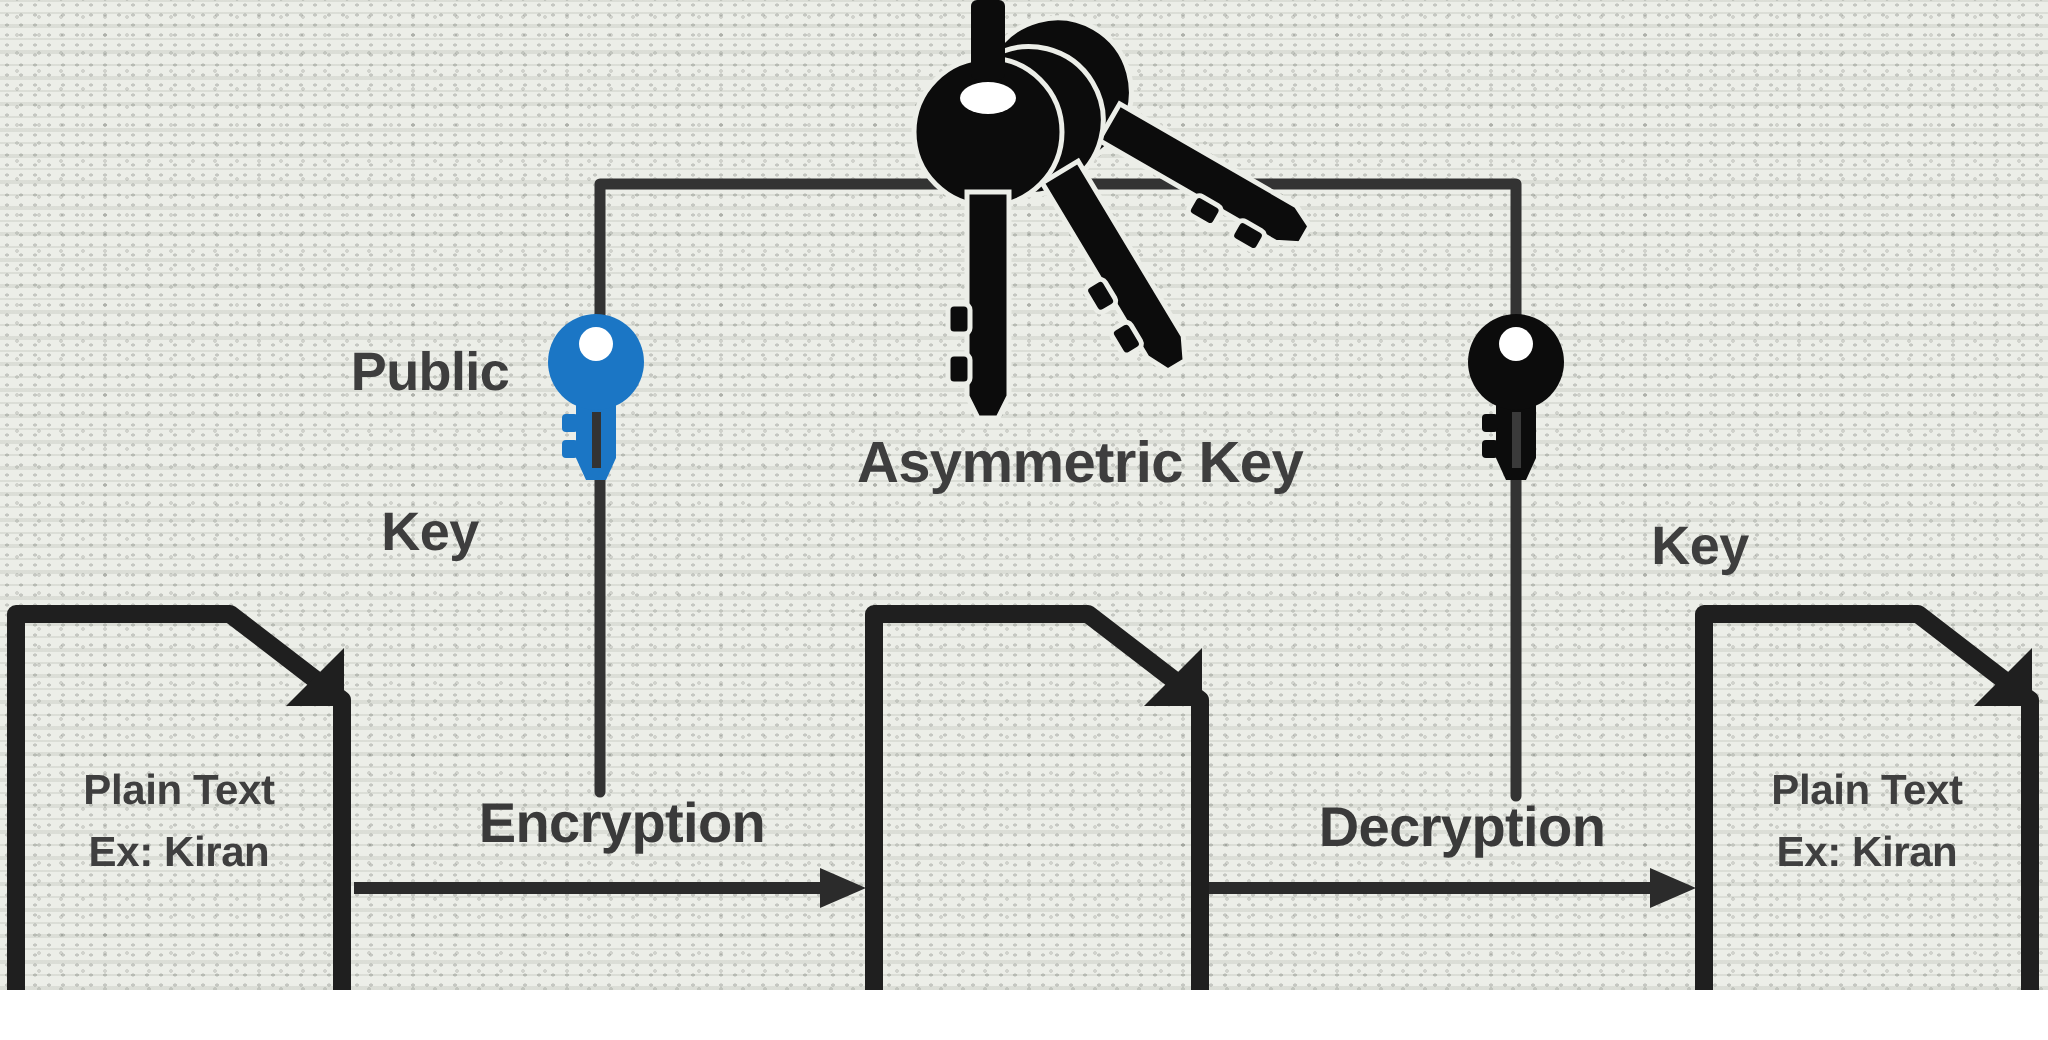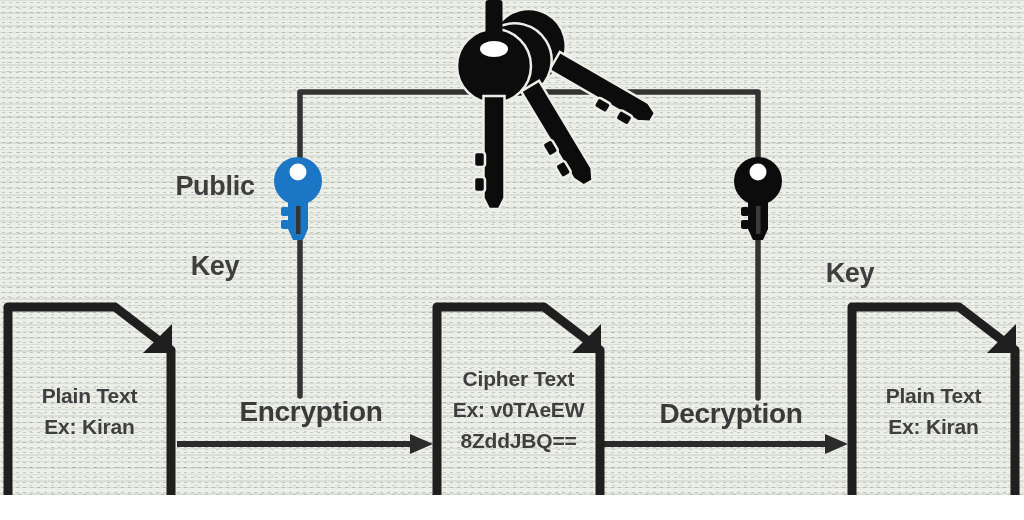--- a/index.html
+++ b/index.html
@@ -104,35 +104,32 @@
       <circle cx="758" cy="181" r="24" fill="#0c0c0c"></circle>
       <circle cx="758" cy="172" r="8.5" fill="#ffffff"></circle>
       <rect x="756" y="206" width="4.5" height="28" fill="#3a3a3a"></rect>
     </g>
   </svg>
 
   <div class="lbl" style="left:130px;top:166px;width:170px;"><span>Public</span><br>
     <span>Key</span>
   </div>
 
+  <div class="lbl lbl-big" style="left:390px;top:212px;width:300px;">Asymmetric Key</div>
 
   <div class="lbl" style="left:765px;top:173px;width:170px;"><br>
     <span>Key</span>
   </div>
 
   <div class="proc" style="left:191px;top:396px;width:240px;">Encryption</div>
 
   <div class="proc" style="left:611px;top:398px;width:240px;">Decryption</div>
 
   <div class="doc-text" style="left:8px;top:380px;width:163px;"><span>Plain Text</span><br>
     <span>Ex: Kiran</span>
   </div>
 
-  <div class="doc-text" style="left:437px;top:363px;width:163px;"><span>Cipher Text</span><br>
-    <span>Ex: v0TAeEW</span><br>
-    <span>8ZddJBQ==</span>
-  </div>
 
   <div class="doc-text" style="left:852px;top:380px;width:163px;"><span>Plain Text</span><br>
     <span>Ex: Kiran</span>
   </div>
 
 </div>
 
 </body></html>

